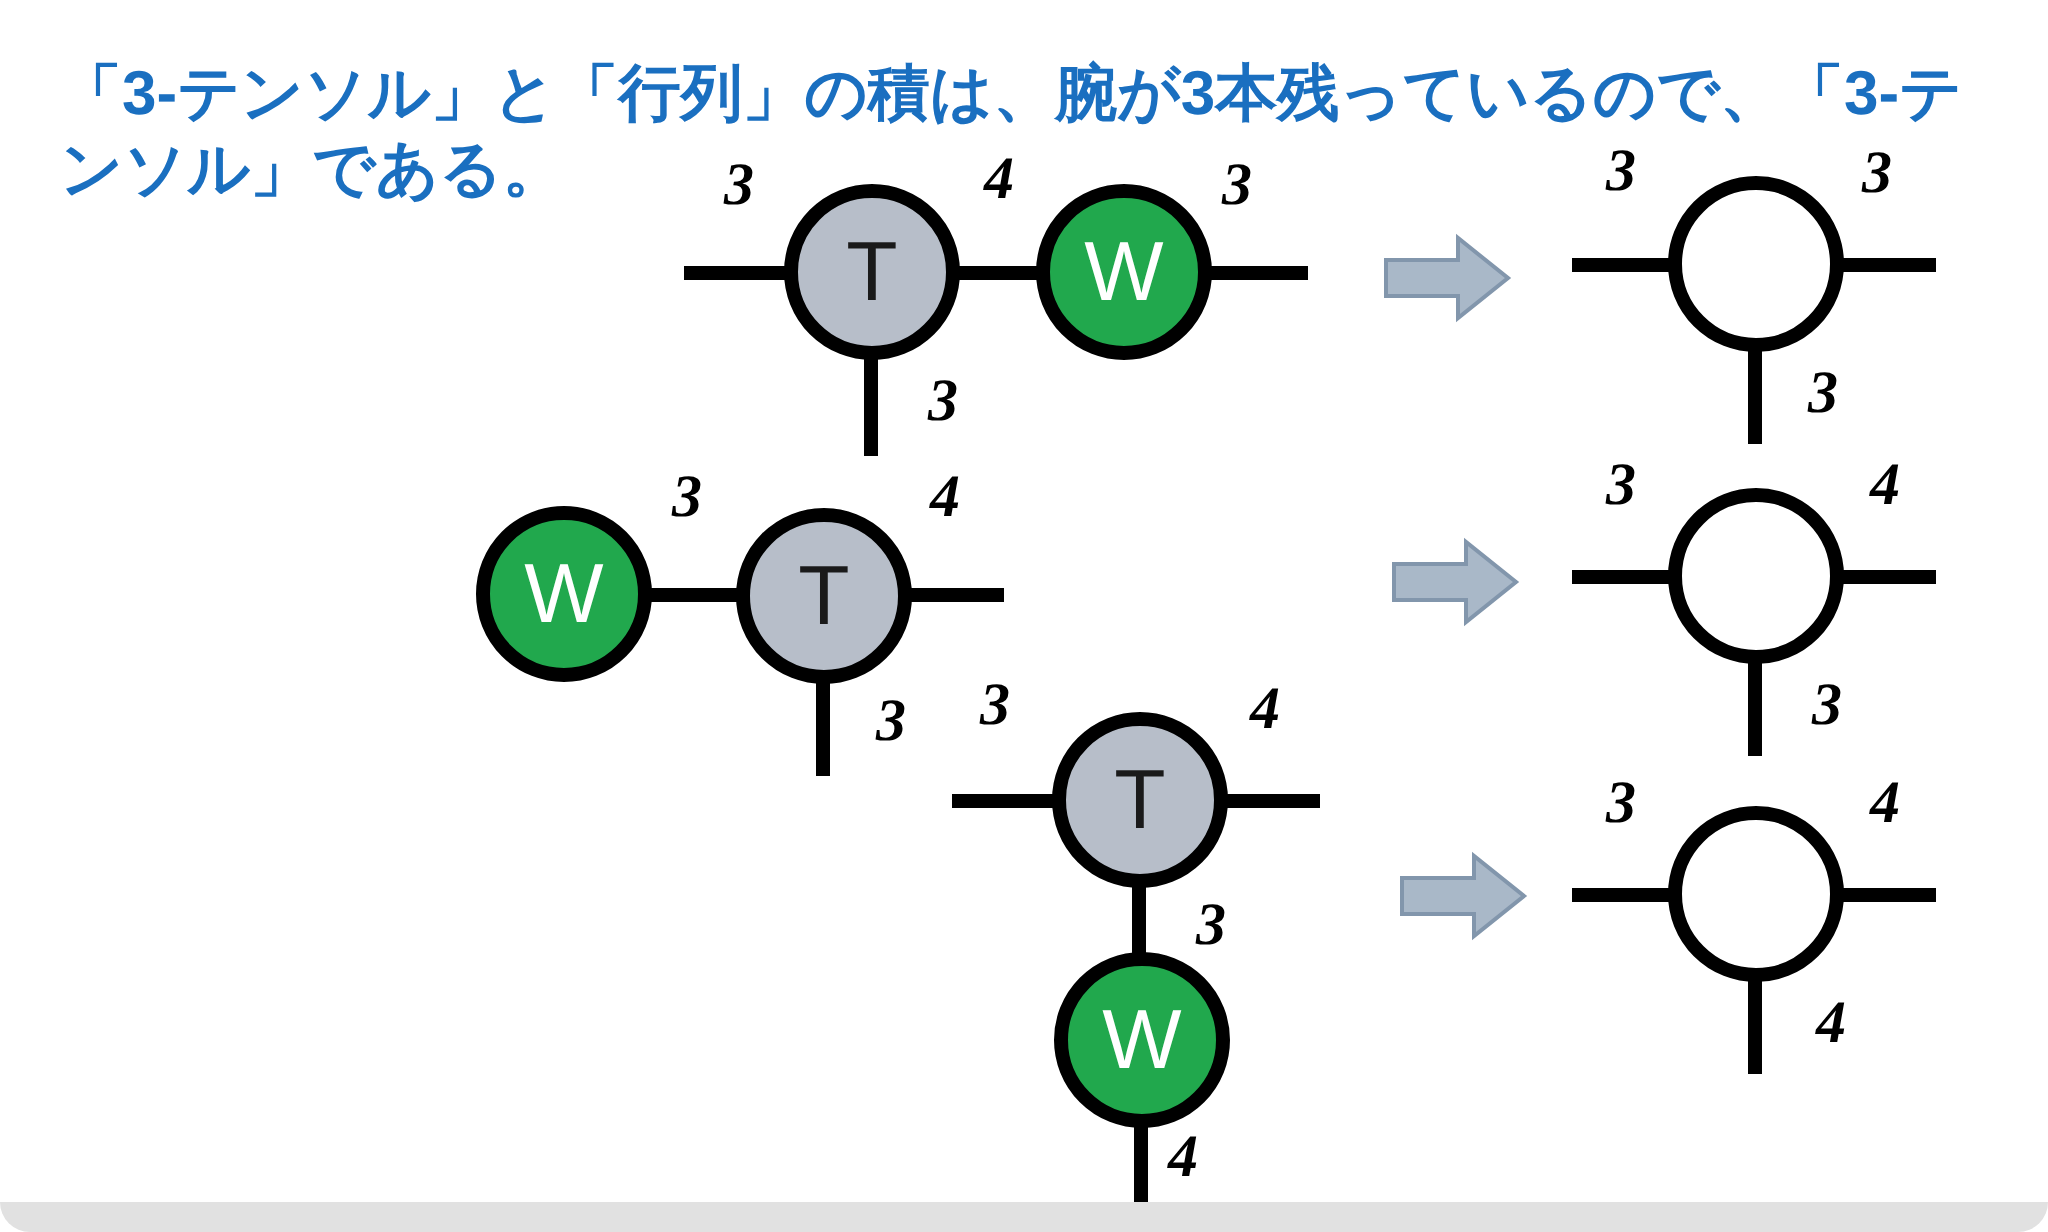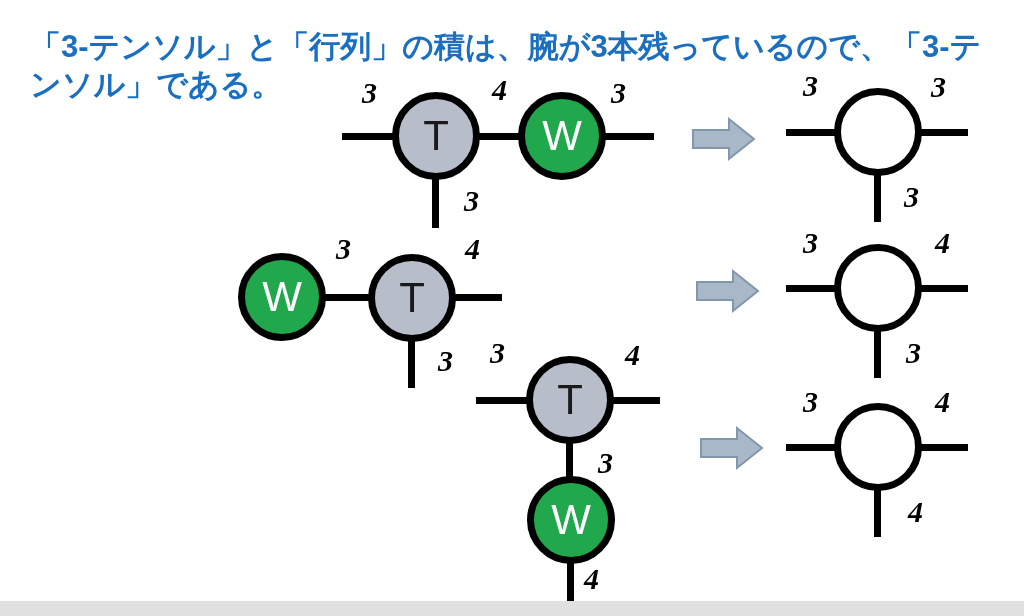--- a/index.html
+++ b/index.html
@@ -3,20 +3,21 @@
 <meta charset="utf-8">
 <style>
   html, body { margin: 0; padding: 0; }
   #stage {
     position: relative;
     width: 1024px;
     height: 616px;
     background: #ffffff;
     overflow: hidden;
     font-family: "Liberation Sans", sans-serif;
+    border-radius: 15px;
   }
   .title {
     position: absolute;
     left: 30px;
     top: 28px;
     width: 968px;
     font-size: 31px;
     line-height: 38px;
     font-weight: bold;
     color: #1a6fc0;

